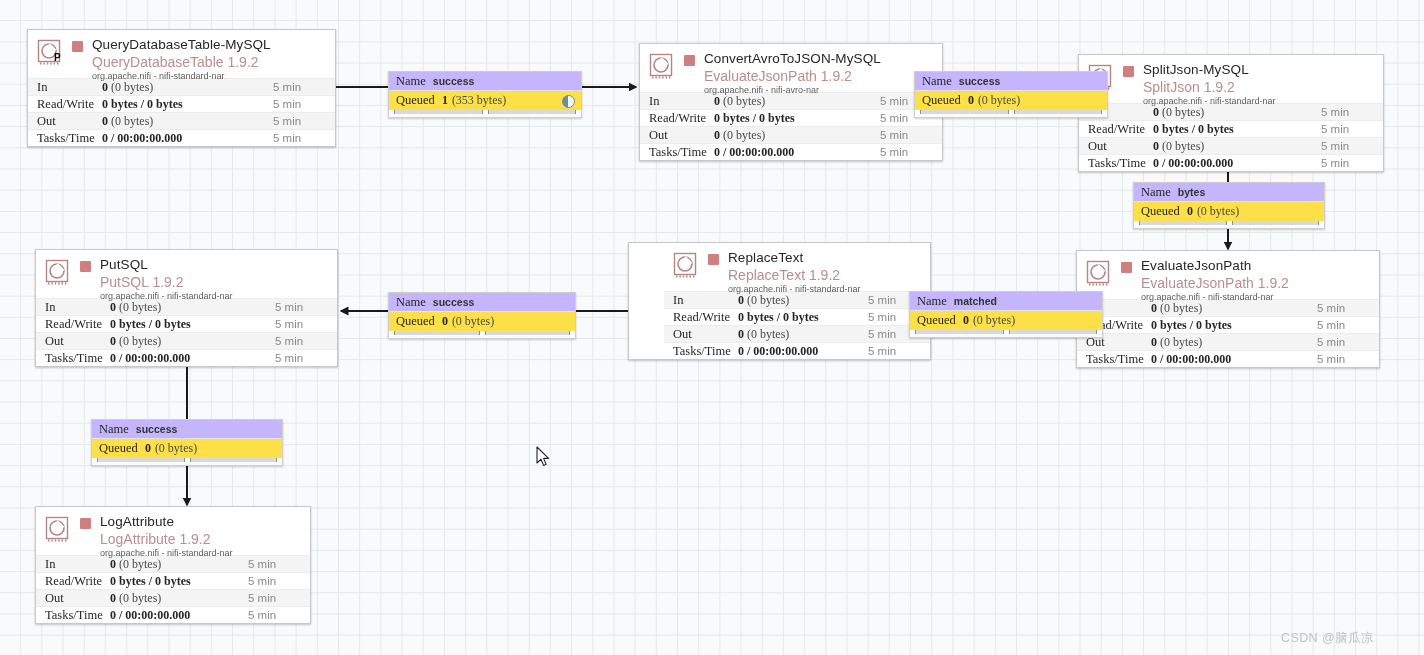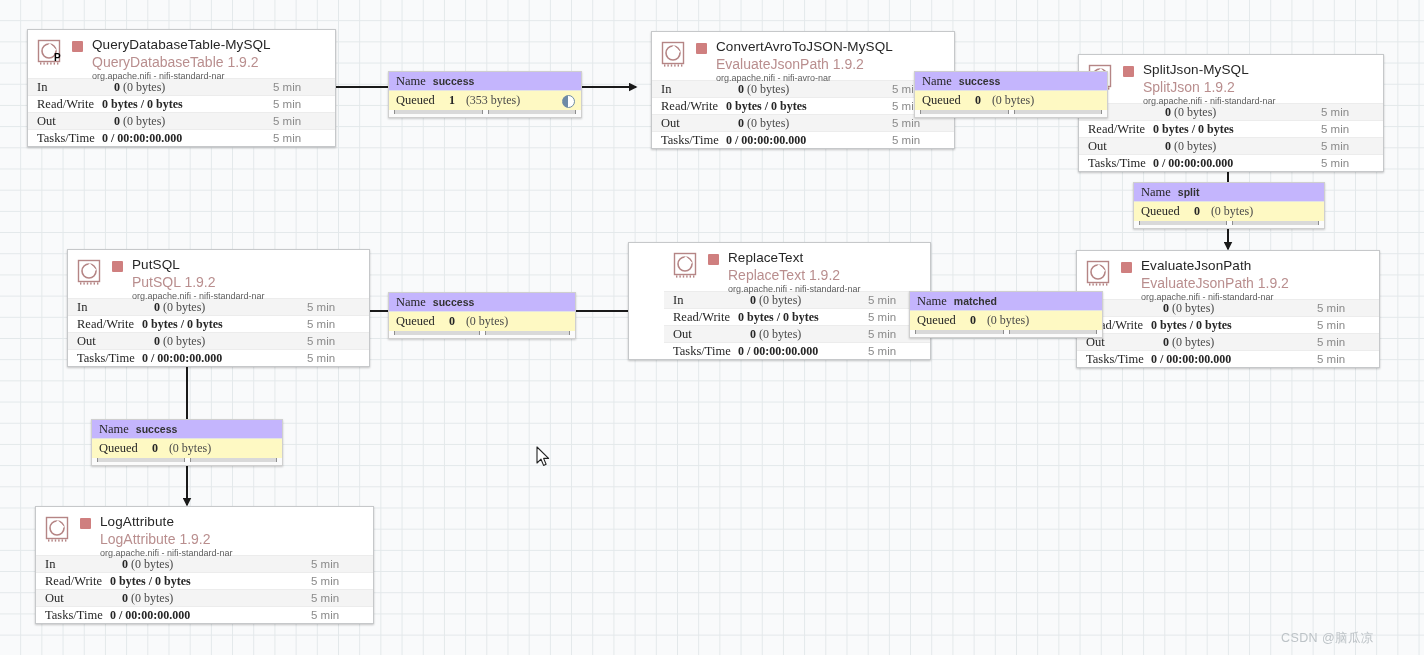--- a/index.html
+++ b/index.html
@@ -57,21 +57,21 @@
   }
   .proc-bundle{
     font-family:"Liberation Sans",sans-serif;
     font-size:9px;color:#5d5d5d;margin-top:2px;white-space:nowrap;
   }
   .stat-row{
     display:flex;align-items:center;height:17px;
     font-size:12.5px;border-top:1px solid #ececec;
     box-sizing:border-box;
   }
-  .stat-row.odd{background:#f4f4f4;gap:12px;}
+  .stat-row.odd{background:#f4f4f4;}
   .stat-row.even{background:#ffffff;}
   .stat-label{width:74px;flex:0 0 74px;padding-left:9px;box-sizing:border-box;color:#262626;}
   .stat-value{flex:1;color:#262626;font-weight:bold;font-size:12px;}
   .stat-value .muted{font-weight:normal;color:#4a4a4a;}
   .stat-time{
     width:54px;flex:0 0 54px;text-align:left;padding-right:8px;
     color:#8a8a8a;font-size:11.5px;font-family:"Liberation Sans",sans-serif;
   }
 
   
@@ -81,21 +81,21 @@
     border:1px solid #cfcfcf;
     box-shadow:0 1px 2px rgba(0,0,0,.20);
     box-sizing:border-box;
     width:190px;
   }
   .conn-row{
     display:flex;align-items:center;height:19px;padding:0 7px;
     font-size:12.5px;box-sizing:border-box;
   }
   .conn-row.name{background:#c4b5fd;border-bottom:1px solid #e3e3e3;}
-  .conn-row.queue{background:#fef9c3;position:relative;gap:7px;}
+  .conn-row.queue{background:#fde047;position:relative;}
   .conn-key{color:#262626;}
   .conn-val{
     margin-left:7px;font-family:"Liberation Sans",sans-serif;
     font-size:10.5px;color:#333;font-weight:bold;
   }
   .conn-qnum{margin-left:7px;font-weight:bold;font-size:12px;color:#262626;}
   .conn-qbytes{margin-left:4px;color:#4a4a4a;font-size:12px;}
   .conn-ind{
     position:absolute;right:6px;top:4px;width:11px;height:11px;border-radius:50%;
     border:1px solid #6e8ba6;
@@ -178,21 +178,21 @@
           <div class="stat-label">Out</div>
           <div class="stat-value">0<span class="muted"> (0 bytes)</span></div>
           <div class="stat-time">5 min</div>
         </div>
         <div class="stat-row even">
           <div class="stat-label">Tasks/Time</div>
           <div class="stat-value">0 / 00:00:00.000</div>
           <div class="stat-time">5 min</div>
         </div>
       </div>
-      <div class="proc" style="left: 639px; top: 31px; width: 304px; margin-left: 12px;">
+      <div class="proc" style="left: 639px; top: 43px; width: 304px;">
         <div class="proc-head">
           <div class="proc-icon">
             <svg width="26" height="26" viewBox="0 0 26 26">
               <rect x="1.5" y="1.5" width="21" height="21" fill="#ffffff" stroke="#b58585" stroke-width="1.4"></rect>
               <circle cx="12" cy="12" r="7" fill="none" stroke="#b58585" stroke-width="1.6"></circle>
               <path d="M12 5 L18.5 11.5" stroke="#ffffff" stroke-width="2.2"></path>
               <g fill="#b58585">
                 <rect x="3" y="23.4" width="1.4" height="2.2"></rect>
                 <rect x="6.4" y="23.4" width="1.4" height="2.2"></rect>
                 <rect x="9.8" y="23.4" width="1.4" height="2.2"></rect>
@@ -358,21 +358,21 @@
           <div class="stat-label">Out</div>
           <div class="stat-value">0<span class="muted"> (0 bytes)</span></div>
           <div class="stat-time">5 min</div>
         </div>
         <div class="stat-row even">
           <div class="stat-label">Tasks/Time</div>
           <div class="stat-value">0 / 00:00:00.000</div>
           <div class="stat-time">5 min</div>
         </div>
       </div>
-      <div class="proc" style="left: 35px; top: 249px; width: 303px; margin-left: 32px;">
+      <div class="proc" style="left: 35px; top: 249px; width: 303px;">
         <div class="proc-head">
           <div class="proc-icon">
             <svg width="26" height="26" viewBox="0 0 26 26">
               <rect x="1.5" y="1.5" width="21" height="21" fill="#ffffff" stroke="#b58585" stroke-width="1.4"></rect>
               <circle cx="12" cy="12" r="7" fill="none" stroke="#b58585" stroke-width="1.6"></circle>
               <path d="M12 5 L18.5 11.5" stroke="#ffffff" stroke-width="2.2"></path>
               <g fill="#b58585">
                 <rect x="3" y="23.4" width="1.4" height="2.2"></rect>
                 <rect x="6.4" y="23.4" width="1.4" height="2.2"></rect>
                 <rect x="9.8" y="23.4" width="1.4" height="2.2"></rect>
@@ -403,21 +403,21 @@
           <div class="stat-label">Out</div>
           <div class="stat-value">0<span class="muted"> (0 bytes)</span></div>
           <div class="stat-time">5 min</div>
         </div>
         <div class="stat-row even">
           <div class="stat-label">Tasks/Time</div>
           <div class="stat-value">0 / 00:00:00.000</div>
           <div class="stat-time">5 min</div>
         </div>
       </div>
-      <div class="proc" style="left: 35px; top: 506px; width: 339px;">
+      <div class="proc" style="left: 35px; top: 506px; width: 276px;">
         <div class="proc-head">
           <div class="proc-icon">
             <svg width="26" height="26" viewBox="0 0 26 26">
               <rect x="1.5" y="1.5" width="21" height="21" fill="#ffffff" stroke="#b58585" stroke-width="1.4"></rect>
               <circle cx="12" cy="12" r="7" fill="none" stroke="#b58585" stroke-width="1.6"></circle>
               <path d="M12 5 L18.5 11.5" stroke="#ffffff" stroke-width="2.2"></path>
               <g fill="#b58585">
                 <rect x="3" y="23.4" width="1.4" height="2.2"></rect>
                 <rect x="6.4" y="23.4" width="1.4" height="2.2"></rect>
                 <rect x="9.8" y="23.4" width="1.4" height="2.2"></rect>
@@ -482,21 +482,21 @@
           <span class="conn-qbytes">(0 bytes)</span>
         </div>
         <div class="conn-bars">
           <div class="conn-bar"></div>
           <div class="conn-bar"></div>
         </div>
       </div>
       <div class="conn" style="left: 1133px; top: 182px; width: 192px;">
         <div class="conn-row name">
           <span class="conn-key">Name</span>
-          <span class="conn-val">split</span>
+          <span class="conn-val">bytes</span>
         </div>
         <div class="conn-row queue">
           <span class="conn-key">Queued</span>
           <span class="conn-qnum">0</span>
           <span class="conn-qbytes">(0 bytes)</span>
         </div>
         <div class="conn-bars">
           <div class="conn-bar"></div>
           <div class="conn-bar"></div>
         </div>

